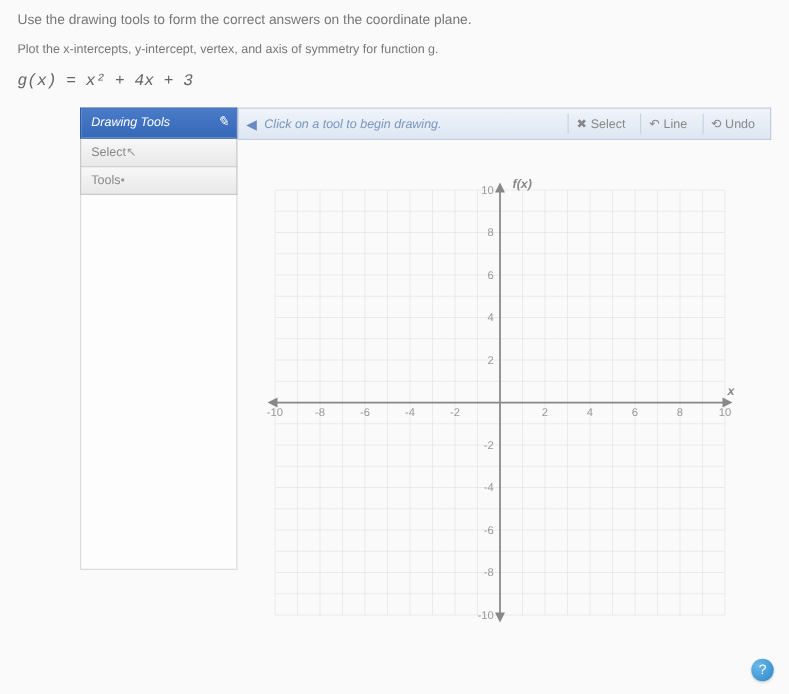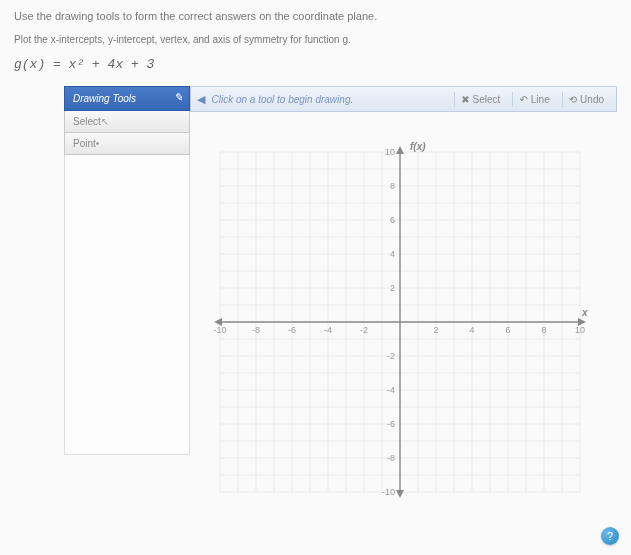--- a/index.html
+++ b/index.html
@@ -161,21 +161,21 @@
     <div class="tools-panel">
       <div class="tools-header">
         <span>Drawing Tools</span>
         <span class="pencil">✎</span>
       </div>
       <div class="tool-row">
         <span>Select</span>
         <span class="ticon">↖</span>
       </div>
       <div class="tool-row">
-        <span>Point</span>
+        <span>Tools</span>
         <span class="ticon">•</span>
       </div>
       <div class="tools-blank"></div>
     </div>
 
     <div class="graph-area">
       <div class="toolbar">
         <span class="arrow-back">◀</span>
         <span class="hint">Click on a tool to begin drawing.</span>
         <span class="tb-btn">

